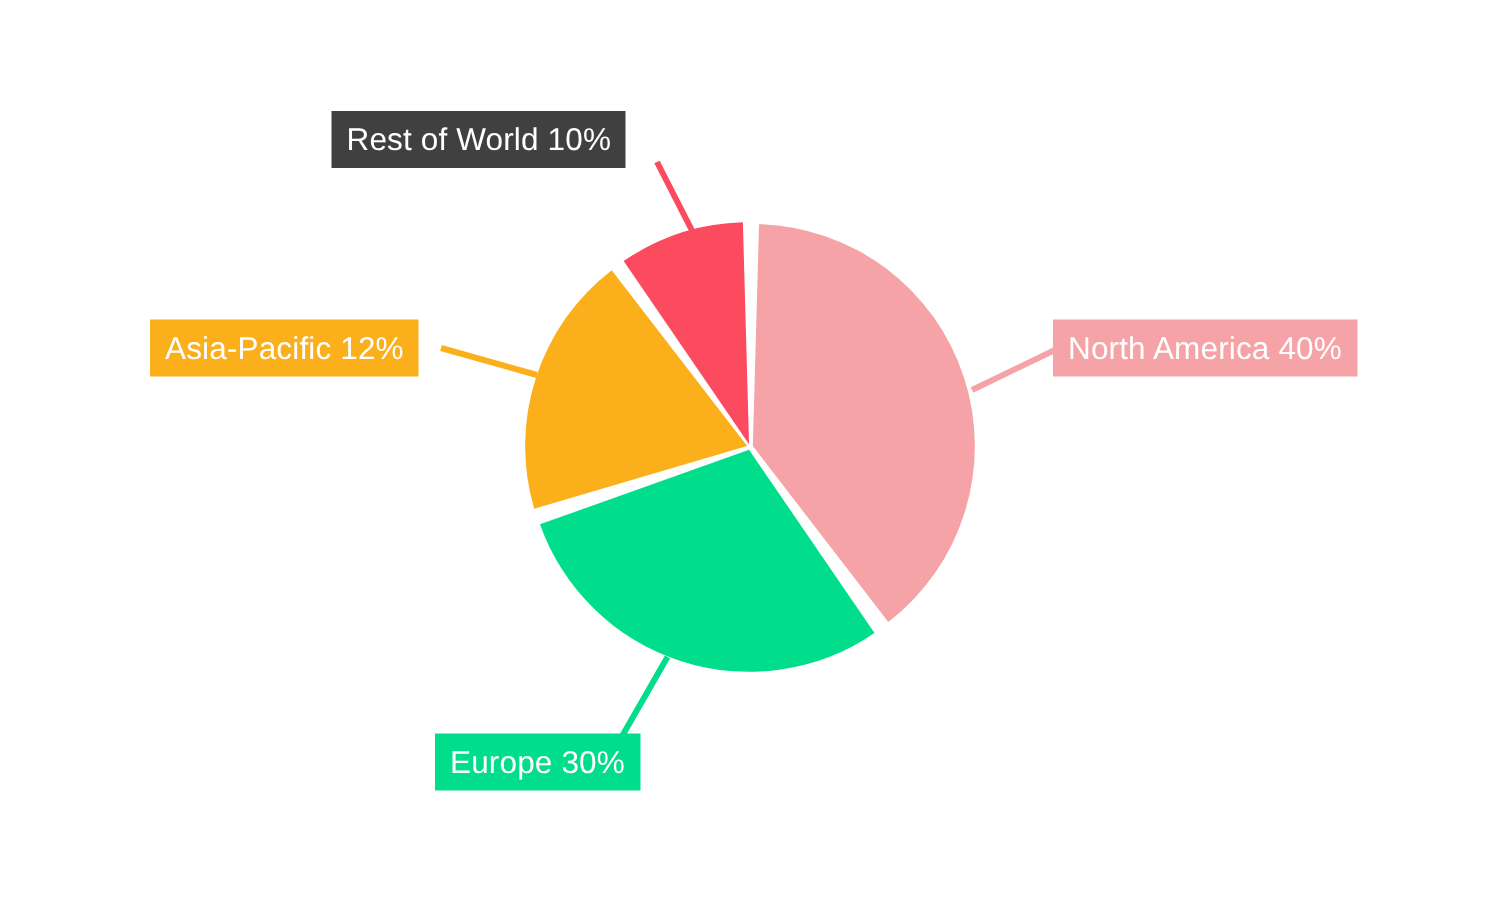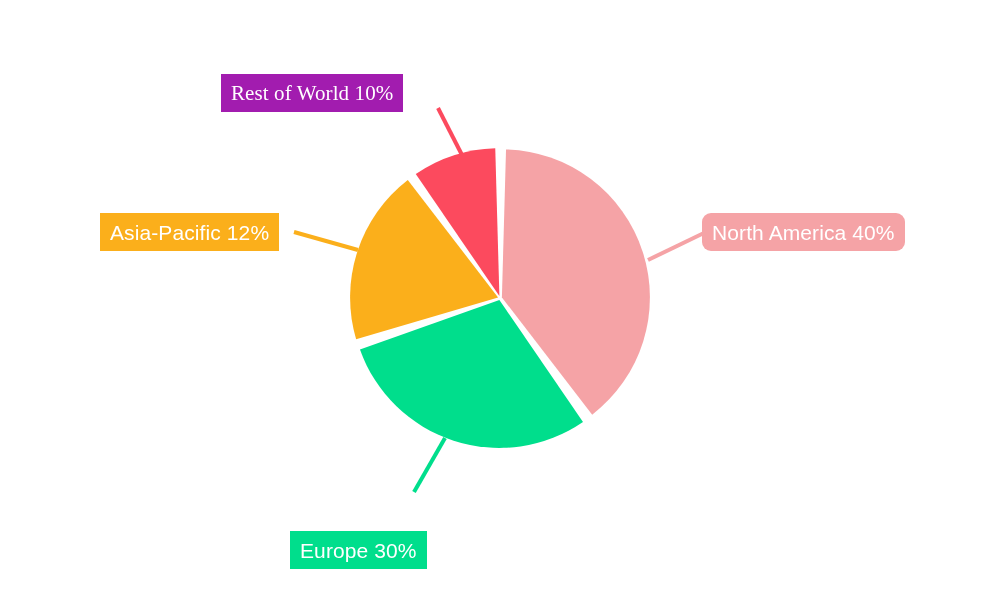--- a/index.html
+++ b/index.html
@@ -38,38 +38,35 @@
     letter-spacing: 0.1px;
     white-space: nowrap;
     line-height: 1;
     padding: 0 10px;
     height: 38px;
   }
   #label-north-america {
     left: 702px;
     top: 213px;
     background: #F5A3A6;
-    border-radius: 9px;
   }
   #label-europe {
     left: 290px;
     top: 489px;
     background: #00DE8C;
-    margin-top: 42px;
   }
   #label-asia-pacific {
     left: 100px;
     top: 213px;
     background: #FBAF1B;
   }
   #label-rest-of-world {
     left: 221px;
     top: 74px;
-    background: #a21caf;
-    font-family: Liberation Serif, serif;
+    background: #404040;
   }
 </style>
 </head>
 <body>
 
 <div id="chart-root">
 
   <svg id="pie-svg" viewBox="0 0 1000 600">
 
     <g>

